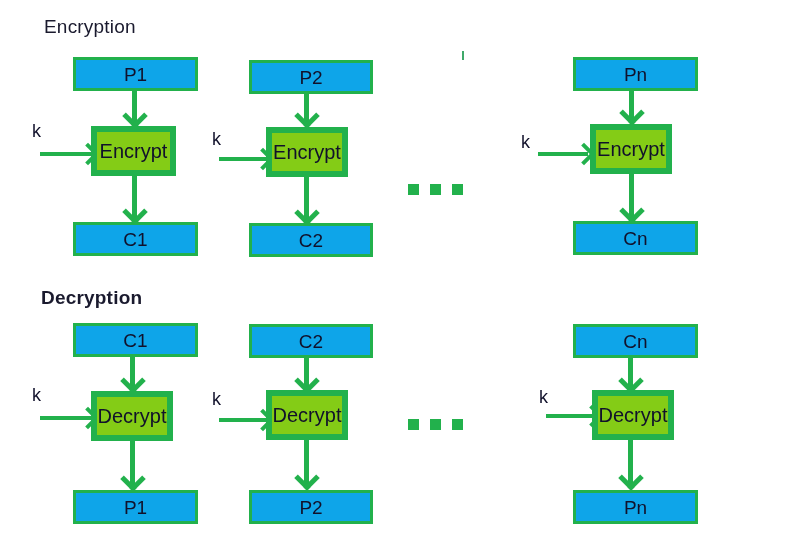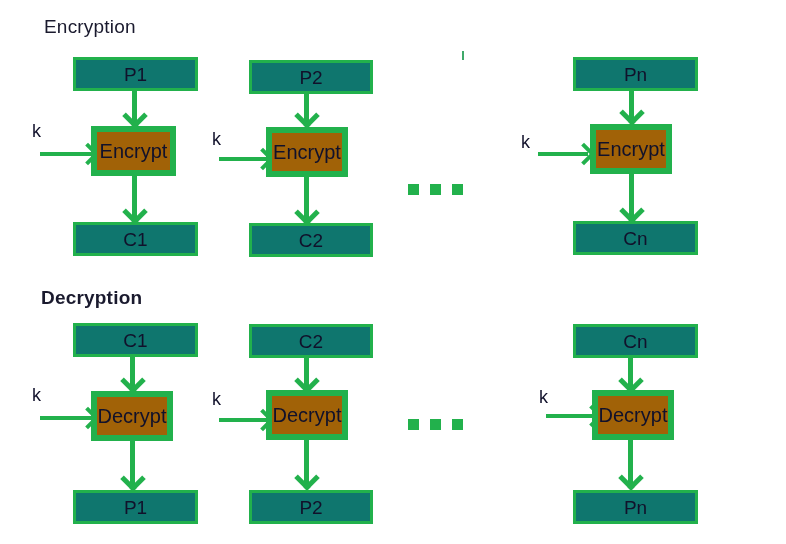--- a/index.html
+++ b/index.html
@@ -21,37 +21,37 @@
     font-size: 19px;
     font-family: "Liberation Sans", sans-serif;
     letter-spacing: 0.2px;
     white-space: nowrap;
   }
   
   .data-box {
     position: absolute;
     box-sizing: border-box;
     border: 3px solid #22b14c;
-    background: #0f766e;
+    background: #0ea5e9;
     display: flex;
     align-items: center;
     justify-content: center;
   }
   .data-box .box-label {
     color: #11112b;
     font-size: 19px;
     font-family: "Liberation Sans", sans-serif;
     line-height: 1;
   }
   
   .proc-box {
     position: absolute;
     box-sizing: border-box;
     border: 6px solid #22b14c;
-    background: #a16207;
+    background: #84cc16;
     display: flex;
     align-items: center;
     justify-content: center;
   }
   .proc-box .box-label {
     color: #11112b;
     font-size: 20px;
     font-family: "Liberation Sans", sans-serif;
     line-height: 1;
     white-space: nowrap;

